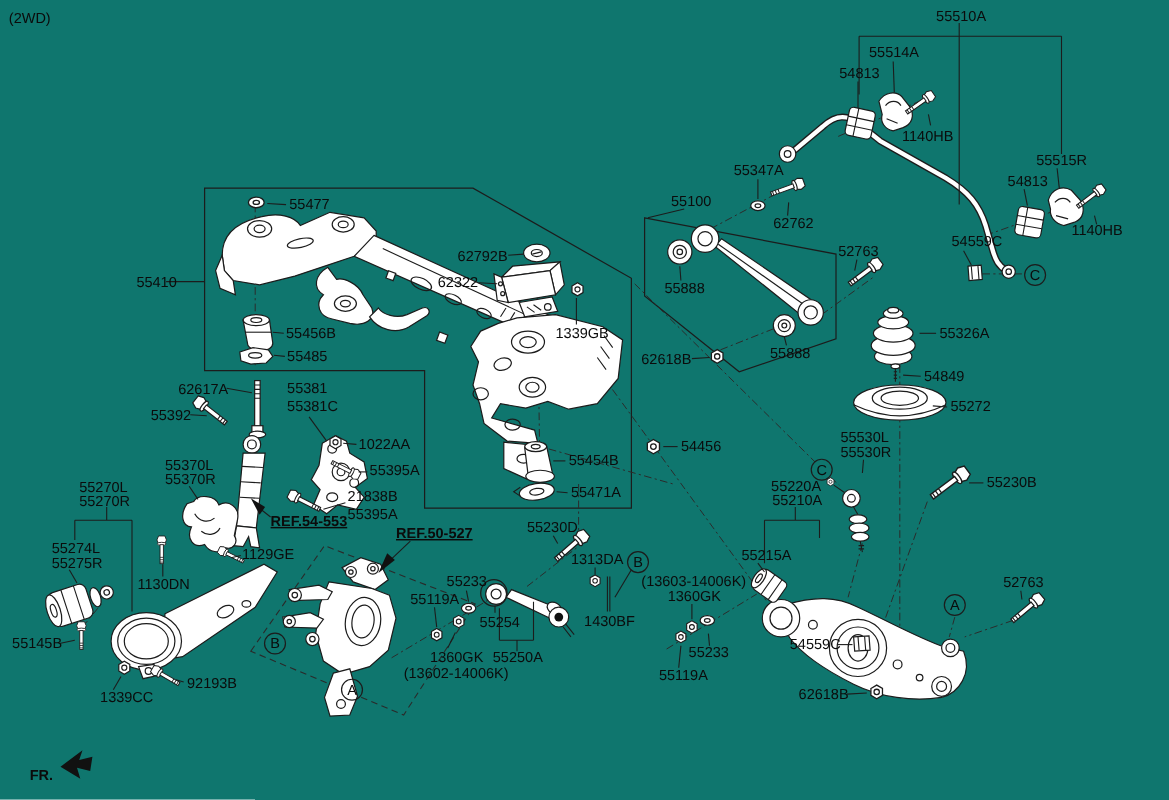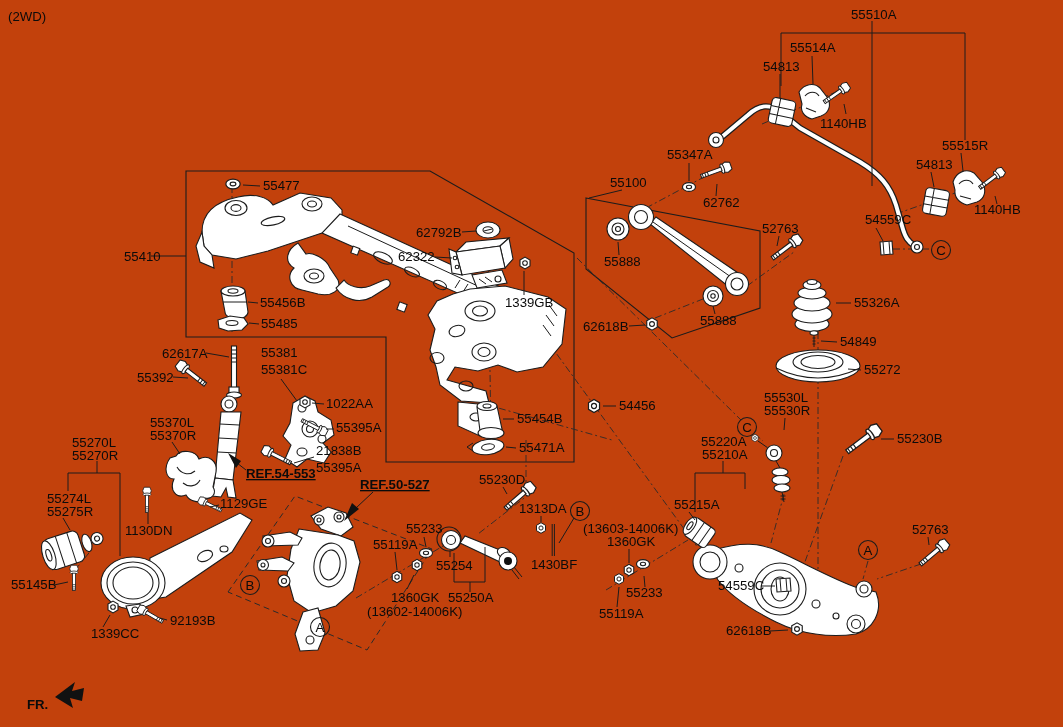--- a/index.html
+++ b/index.html
@@ -1,16 +1,16 @@
 <!DOCTYPE html>
 <html><head>
 <meta charset="utf-8">
 <style>
   html,body{margin:0;padding:0;background:#fff;}
-  .stage{position:relative;width:1063px;height:727px;background:#c2410c;overflow:hidden;
+  .stage{position:relative;width:1063px;height:727px;background:#0f766e;overflow:hidden;
          font-family:"Liberation Sans",sans-serif;}
   svg{position:absolute;left:0;top:0;}
   svg text{font-family:"Liberation Sans",sans-serif;fill:#0b0b0b;font-size:13.2px;}
   .ln{stroke:#1c1c1c;stroke-width:1;fill:none;}
   .pt{stroke:#1c1c1c;stroke-width:1.1;fill:#fff;}
   .ptn{stroke:#1c1c1c;stroke-width:1.1;fill:none;}
   .dd{stroke:#2a2a2a;stroke-width:0.9;fill:none;stroke-dasharray:7 3 2 3;}
   .dsh{stroke:#2a2a2a;stroke-width:1;fill:none;stroke-dasharray:6 4;}
   .tube{stroke:#1c1c1c;stroke-width:6.5;fill:none;stroke-linecap:round;stroke-linejoin:round;}
   .tubei{stroke:#fff;stroke-width:4;fill:none;stroke-linecap:round;stroke-linejoin:round;}

